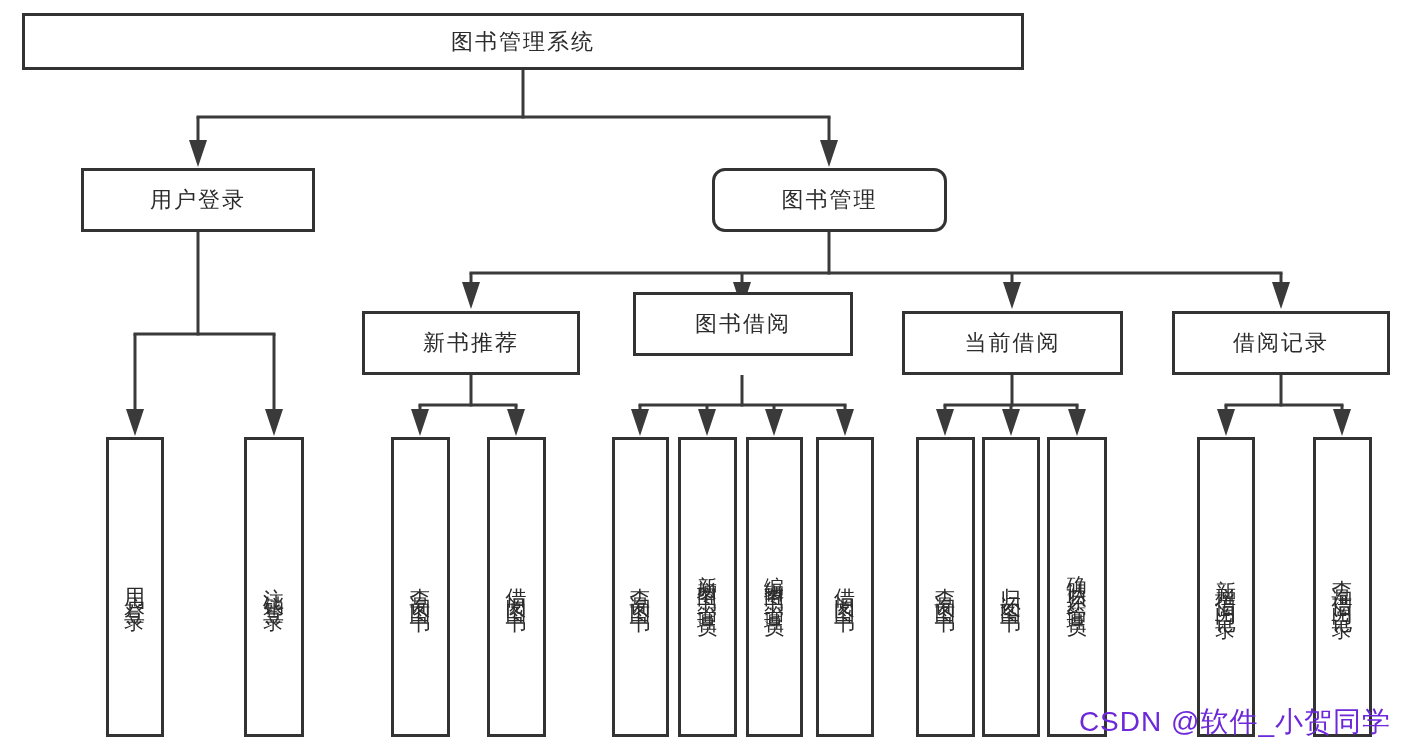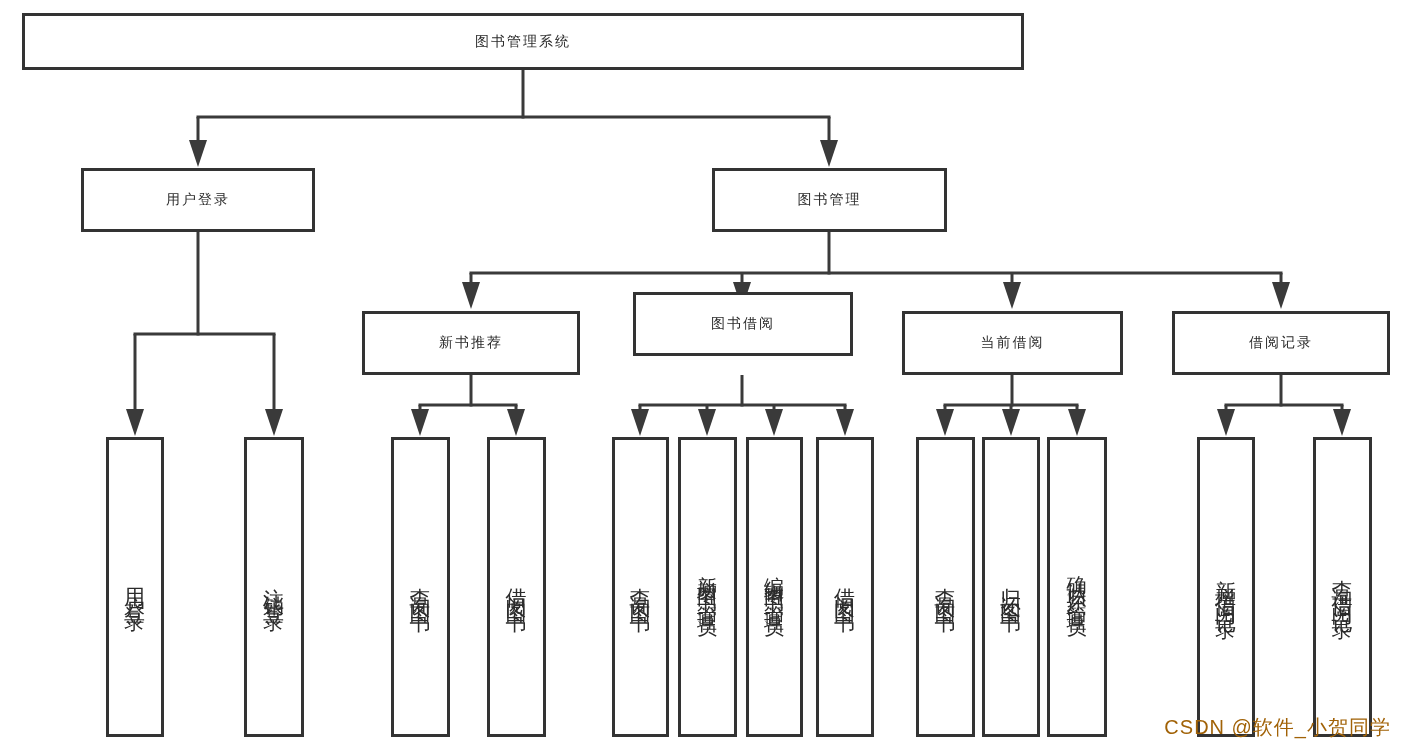--- a/index.html
+++ b/index.html
@@ -5,30 +5,30 @@
   html,body{margin:0;padding:0;background:#fff;}
   .stage{
     position:relative;width:1405px;height:747px;background:#ffffff;overflow:hidden;
     font-family:"Liberation Sans","DejaVu Sans",sans-serif;
   }
   .wires{position:absolute;left:0;top:0;z-index:0;}
   .box{
     position:absolute;box-sizing:border-box;background:#ffffff;
     border:3px solid #333333;color:#2b2b2b;
     display:flex;align-items:center;justify-content:center;
-    font-size:14px;letter-spacing:2px;z-index:1;
+    font-size:22px;letter-spacing:2px;z-index:1;
   }
   .vbox{
     writing-mode:vertical-rl;text-orientation:mixed;
     font-size:21px;letter-spacing:8px;line-height:1.0;
   }
   .vbox.long{letter-spacing:6px;font-size:20px;}
   .watermark{
     position:absolute;right:14px;bottom:6px;z-index:2;
-    color:#a16207;font-size:20px;letter-spacing:1px;
+    color:#6d28d9;font-size:28px;letter-spacing:1px;
     font-family:"Liberation Sans","DejaVu Sans",sans-serif;
   }
 </style>
 </head>
 <body>
 
 <div class="stage">
 
   <svg class="wires" width="1405" height="747" viewBox="0 0 1405 747" stroke="#3a3a3a" stroke-width="3" fill="#3a3a3a">
 
@@ -88,21 +88,21 @@
     <line x1="1224.5" y1="405" x2="1343.5" y2="405"></line>
     <line x1="1226" y1="405" x2="1226" y2="416"></line>
     <polygon points="1217,409 1235,409 1226,436" stroke="none"></polygon>
     <line x1="1342" y1="405" x2="1342" y2="416"></line>
     <polygon points="1333,409 1351,409 1342,436" stroke="none"></polygon>
   </svg>
 
   <div class="box" style="left:22px;top:13px;width:1002px;height:57px;">图书管理系统</div>
 
   <div class="box" style="left:81px;top:168px;width:234px;height:64px;">用户登录</div>
-  <div class="box" style="left:712px;top:168px;width:235px;height:64px;">图书管理</div>
+  <div class="box" style="left:712px;top:168px;width:235px;height:64px;border-radius:13px;">图书管理</div>
 
   <div class="box" style="left:362px;top:311px;width:218px;height:64px;">新书推荐</div>
   <div class="box" style="left:633px;top:292px;width:220px;height:64px;">图书借阅</div>
   <div class="box" style="left:902px;top:311px;width:221px;height:64px;text-align:center;">当前借阅</div>
   <div class="box" style="left:1172px;top:311px;width:218px;height:64px;">借阅记录</div>
 
   <div class="box vbox" style="left:106px;top:437px;width:58px;height:300px;">用户登录</div>
   <div class="box vbox" style="left:244px;top:437px;width:60px;height:300px;">注销登录</div>
 
   <div class="box vbox" style="left:391px;top:437px;width:59px;height:300px;">查询图书</div>

